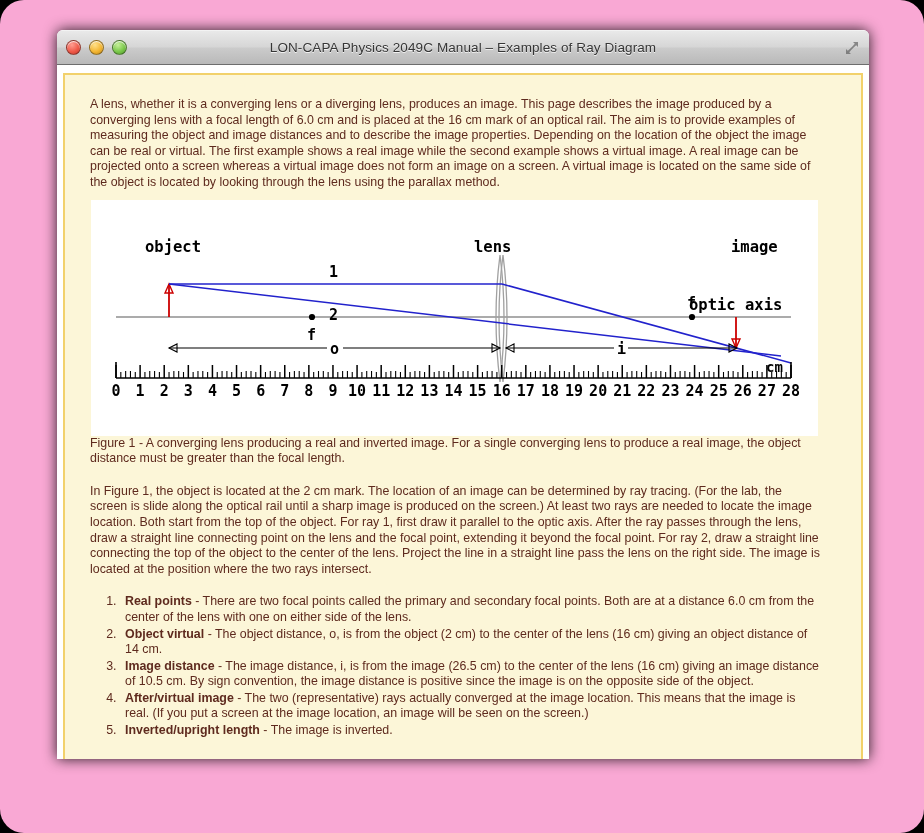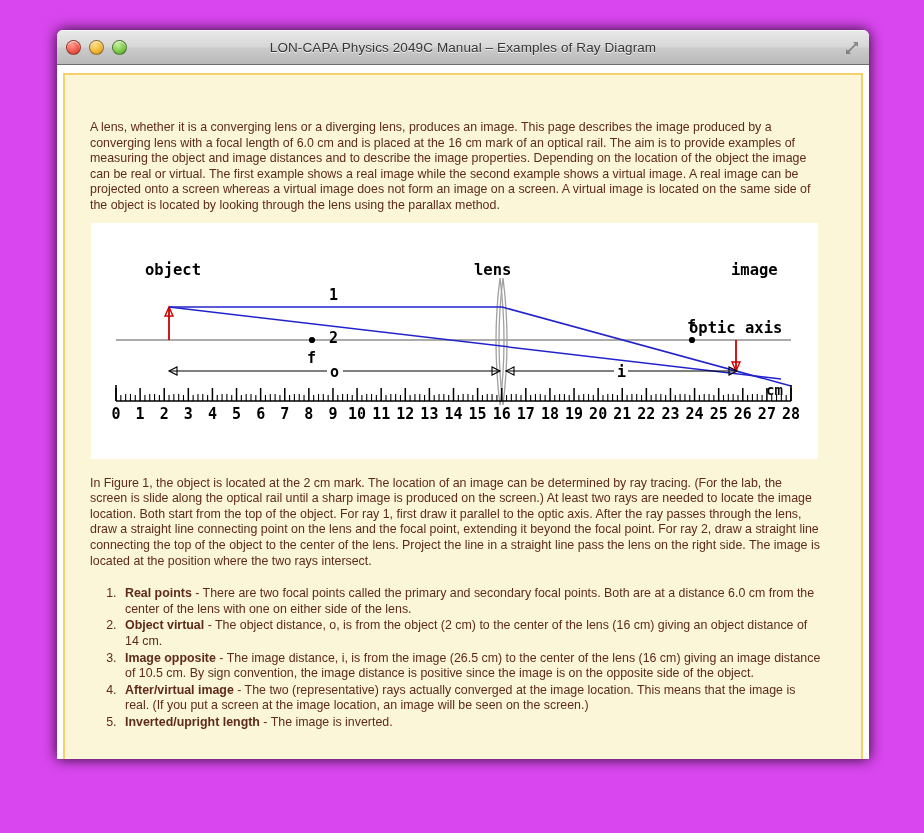--- a/index.html
+++ b/index.html
@@ -9,21 +9,22 @@
     width: 924px;
     height: 833px;
     overflow: hidden;
     font-family: "Liberation Sans", sans-serif;
   }
 
   #desktop {
     position: relative;
     width: 924px;
     height: 833px;
-    background: #d946ef;
+    background: #f9a8d4;
+    border-radius: 24px;
   }
 
   
   #window {
     position: absolute;
     left: 57px;
     top: 30px;
     width: 812px;
     height: 729px;
     border-radius: 6px 6px 0 0;
@@ -93,21 +94,20 @@
     position: relative;
     height: 688px;
     background: #fcf6d8;
     border: 2px solid #f2d16b;
     box-sizing: border-box;
     overflow: hidden;
   }
 
   .content {
     padding: 22px 40px 0 25px;
-    margin-top: 23px;
   }
 
   p.body-text, li .li-text {
     margin: 0;
     color: #5e2a1e;
     font-size: 12.4px;
     line-height: 15.6px;
     font-family: "Liberation Sans", sans-serif;
     text-align: left;
   }
@@ -410,27 +410,28 @@
               <text x="216" y="140" class="mono" font-size="15" font-weight="bold" fill="#000000">f</text>
               <text x="596" y="108" class="mono" font-size="15" font-weight="bold" fill="#000000">f</text>
 
               <text x="239" y="154" class="mono" font-size="15" font-weight="bold" fill="#000000">o</text>
               <text x="526" y="154" class="mono" font-size="15" font-weight="bold" fill="#000000">i</text>
 
               <text x="675" y="172" class="mono" font-size="14" font-weight="bold" fill="#000000">cm</text>
             </svg>
           </div>
 
+          <p class="body-text caption">Figure 1 - A converging lens producing a real and inverted image. For a single converging lens to produce a real image, the object distance must be greater than the focal length.</p>
 
           <p class="body-text spaced">In Figure 1, the object is located at the 2 cm mark. The location of an image can be determined by ray tracing. (For the lab, the screen is slide along the optical rail until a sharp image is produced on the screen.) At least two rays are needed to locate the image location. Both start from the top of the object. For ray 1, first draw it parallel to the optic axis. After the ray passes through the lens, draw a straight line connecting point on the lens and the focal point, extending it beyond the focal point. For ray 2, draw a straight line connecting the top of the object to the center of the lens. Project the line in a straight line pass the lens on the right side. The image is located at the position where the two rays intersect.</p>
 
           <ol class="props" id="props-list">
               <li><span class="li-text"><b>Real points</b> - There are two focal points called the primary and secondary focal points. Both are at a distance 6.0 cm from the center of the lens with one on either side of the lens.</span></li>
               <li><span class="li-text"><b>Object virtual</b> - The object distance, o, is from the object (2 cm) to the center of the lens (16 cm) giving an object distance of 14 cm.</span></li>
-              <li><span class="li-text"><b>Image opposite</b> - The image distance, i, is from the image (26.5 cm) to the center of the lens (16 cm) giving an image distance of 10.5 cm. By sign convention, the image distance is positive since the image is on the opposite side of the object.</span></li>
+              <li><span class="li-text"><b>Image distance</b> - The image distance, i, is from the image (26.5 cm) to the center of the lens (16 cm) giving an image distance of 10.5 cm. By sign convention, the image distance is positive since the image is on the opposite side of the object.</span></li>
               <li><span class="li-text"><b>After/virtual image</b> - The two (representative) rays actually converged at the image location. This means that the image is real. (If you put a screen at the image location, an image will be seen on the screen.)</span></li>
               <li><span class="li-text"><b>Inverted/upright length</b> - The image is inverted.</span></li>
             </ol>
 
         </div>
       </div>
     </div>
   </div>
 </div>
 

